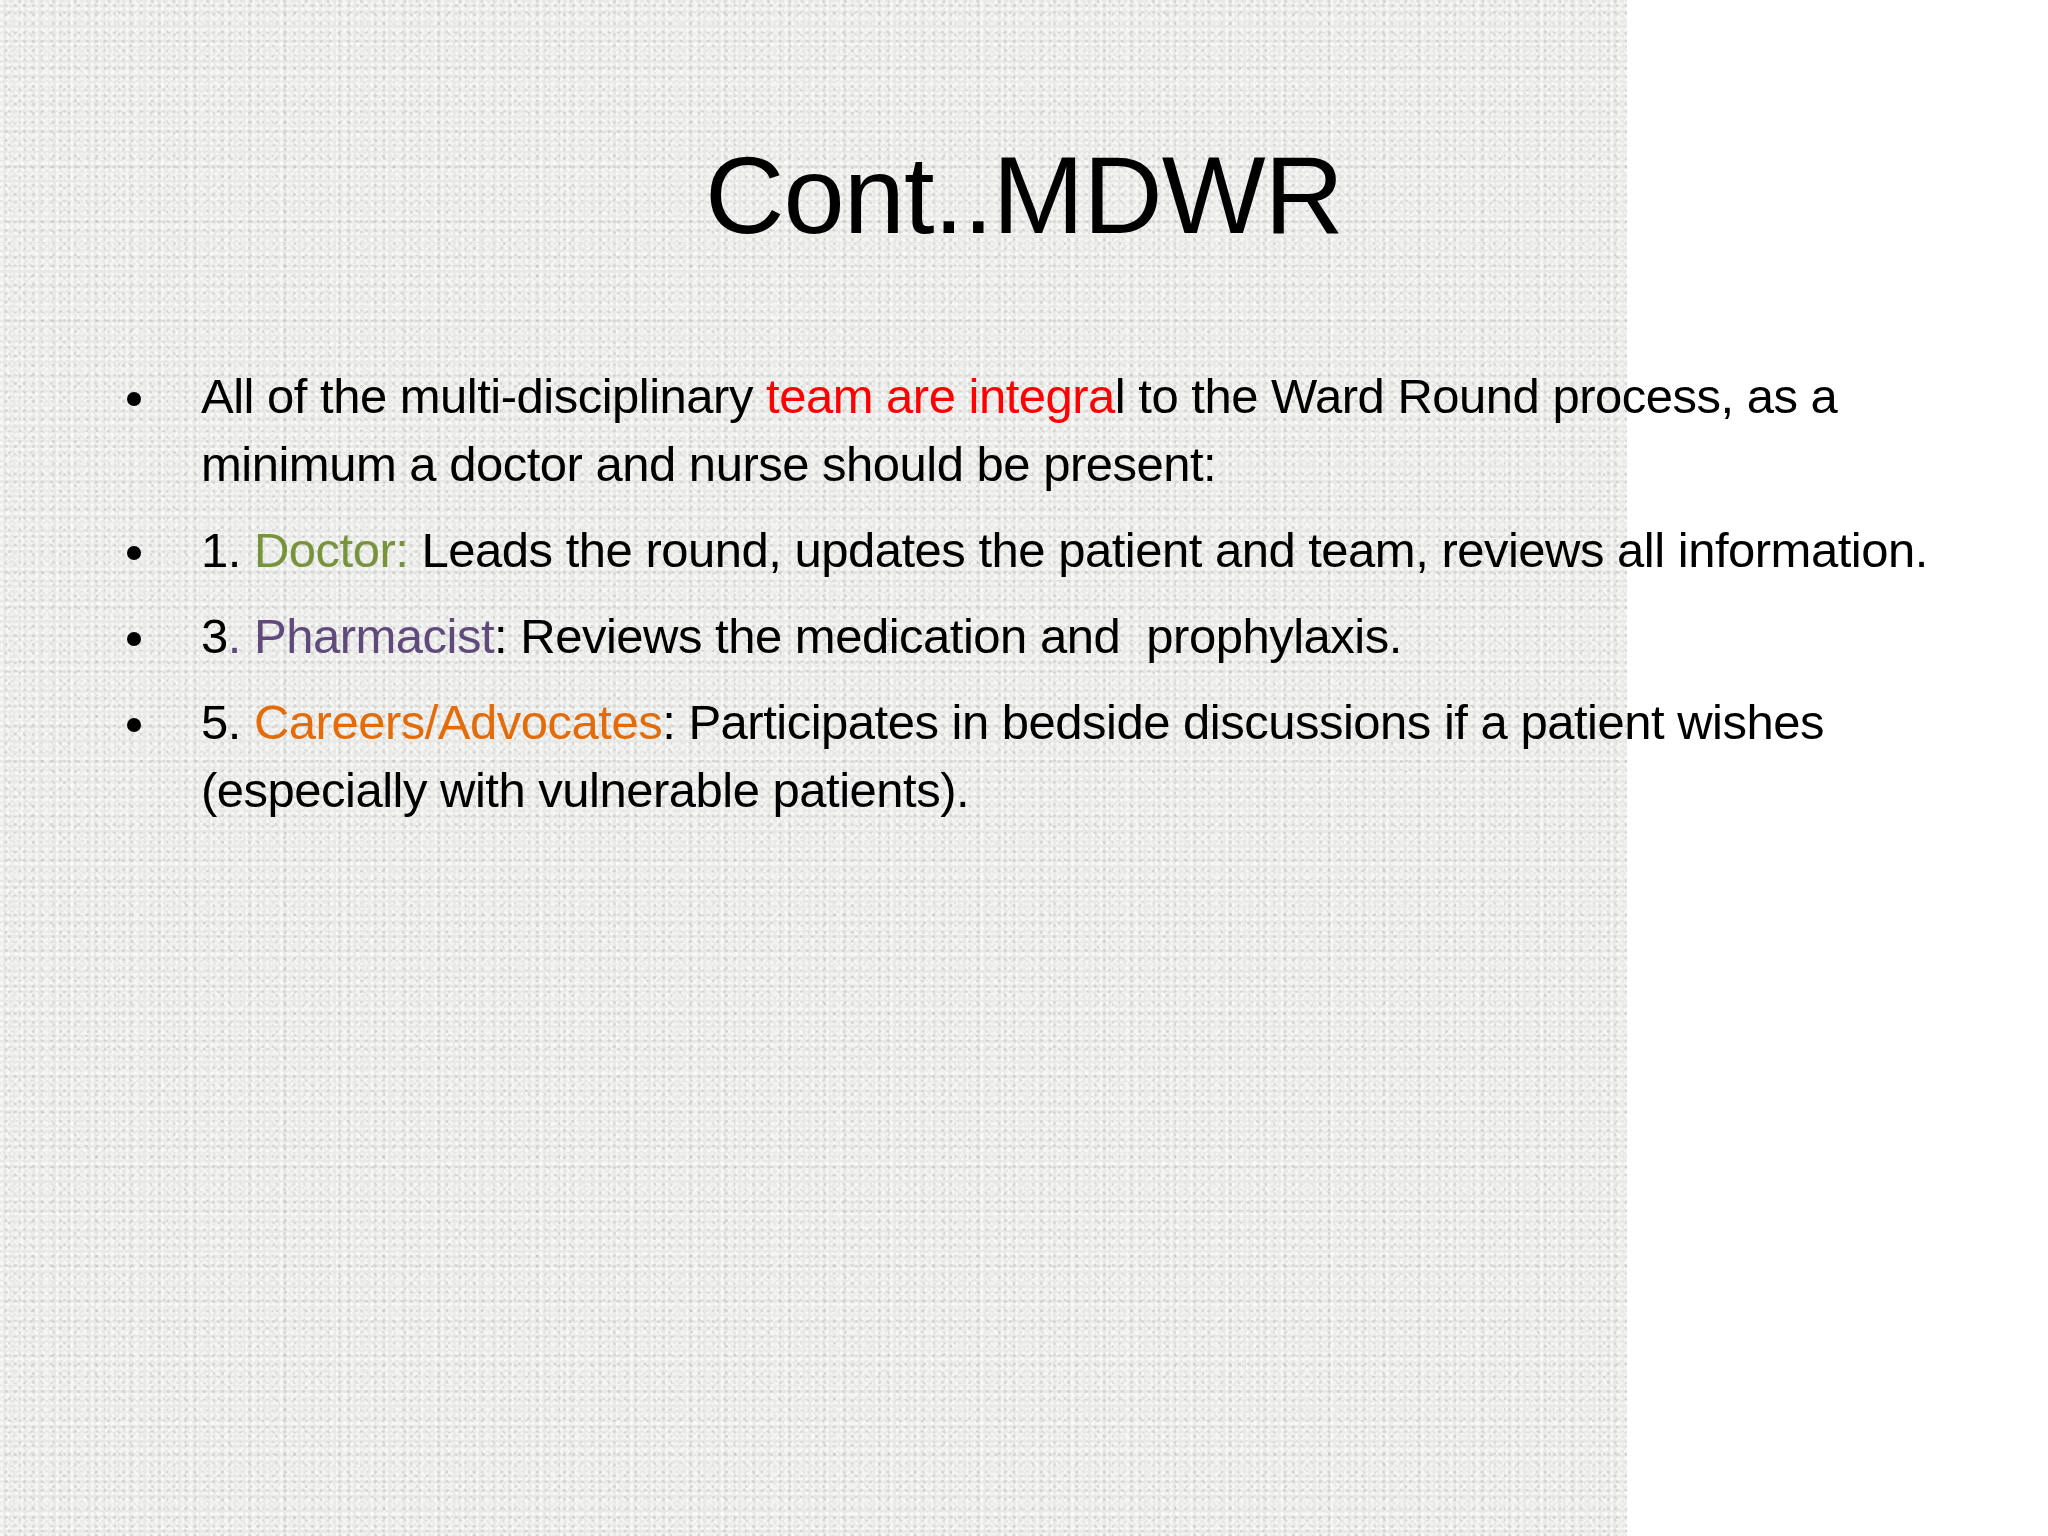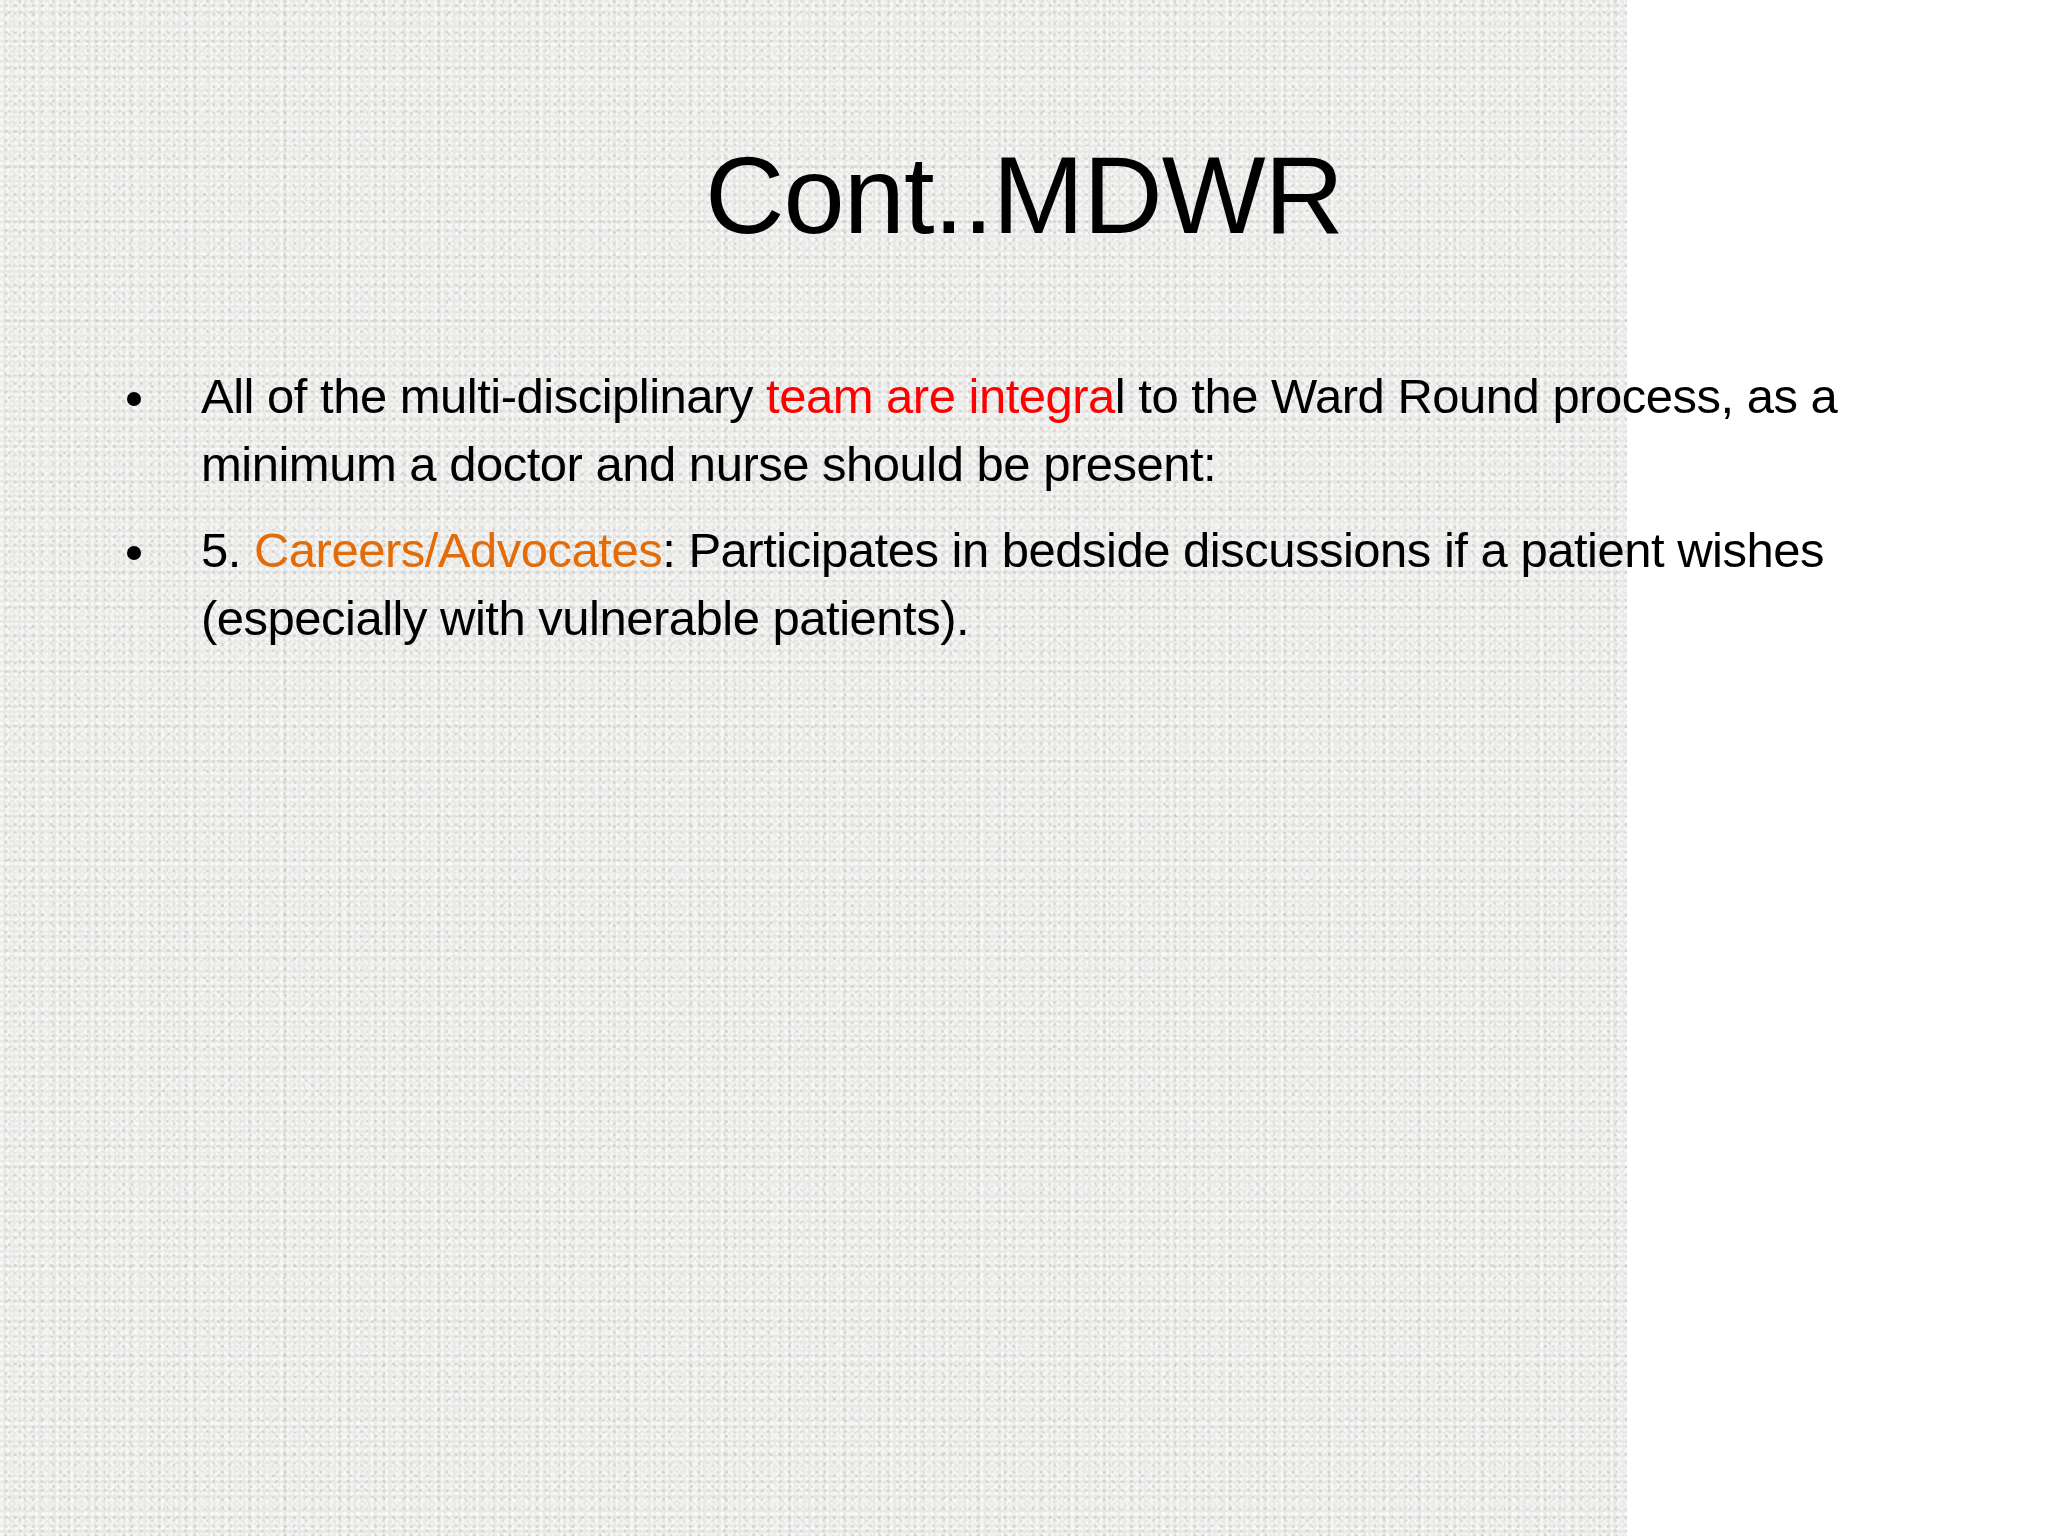--- a/index.html
+++ b/index.html
@@ -71,16 +71,24 @@
 <div class="slide">
   <h1 class="title">Cont..MDWR</h1>
 
   <ul class="body-list">
     <li>
       <span class="bullet"></span>
       <span>All of the multi-disciplinary </span><span style="color:#ff0000">team are integra</span><span>l to the Ward Round process, as a minimum a doctor and nurse should be present:</span>
     </li>
     <li>
       <span class="bullet"></span>
+      <span>1. </span><span style="color:#77933c">Doctor:</span><span> Leads the round, updates the patient and team, reviews all information.</span>
+    </li>
+    <li>
+      <span class="bullet"></span>
+      <span>3</span><span style="color:#604a7b">. Pharmacist</span><span style="white-space:pre-wrap">: Reviews the medication and  prophylaxis.</span>
+    </li>
+    <li>
+      <span class="bullet"></span>
       <span>5. </span><span style="color:#e36c09">Careers/Advocates</span><span>: Participates in bedside discussions if a patient wishes (especially with vulnerable patients).</span>
     </li>
   </ul>
 </div>
 
 </body></html>

